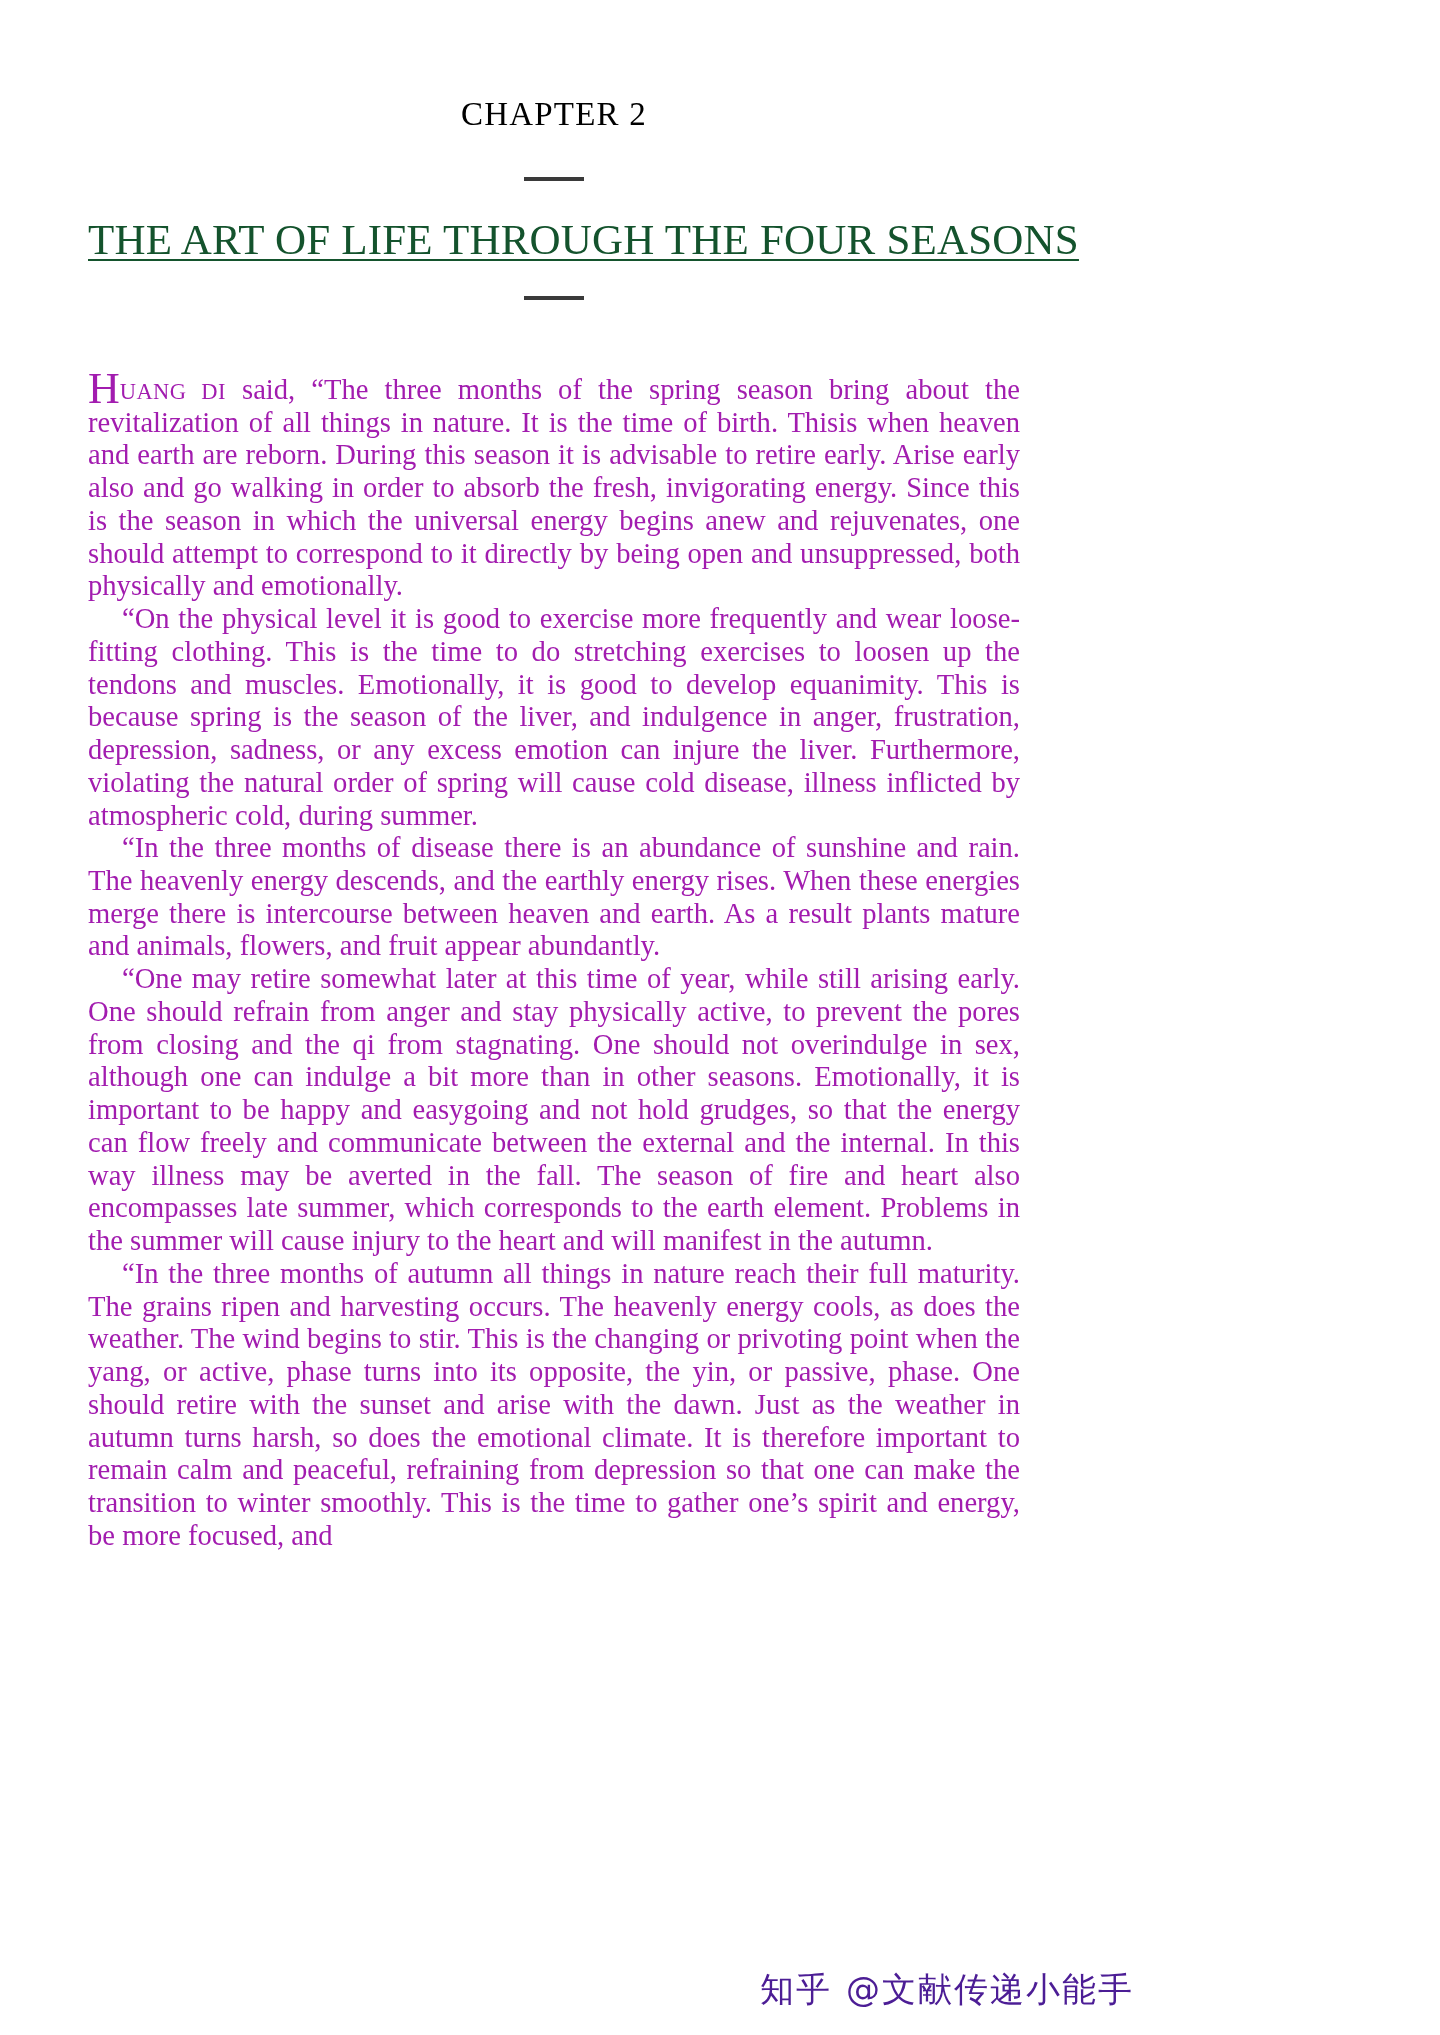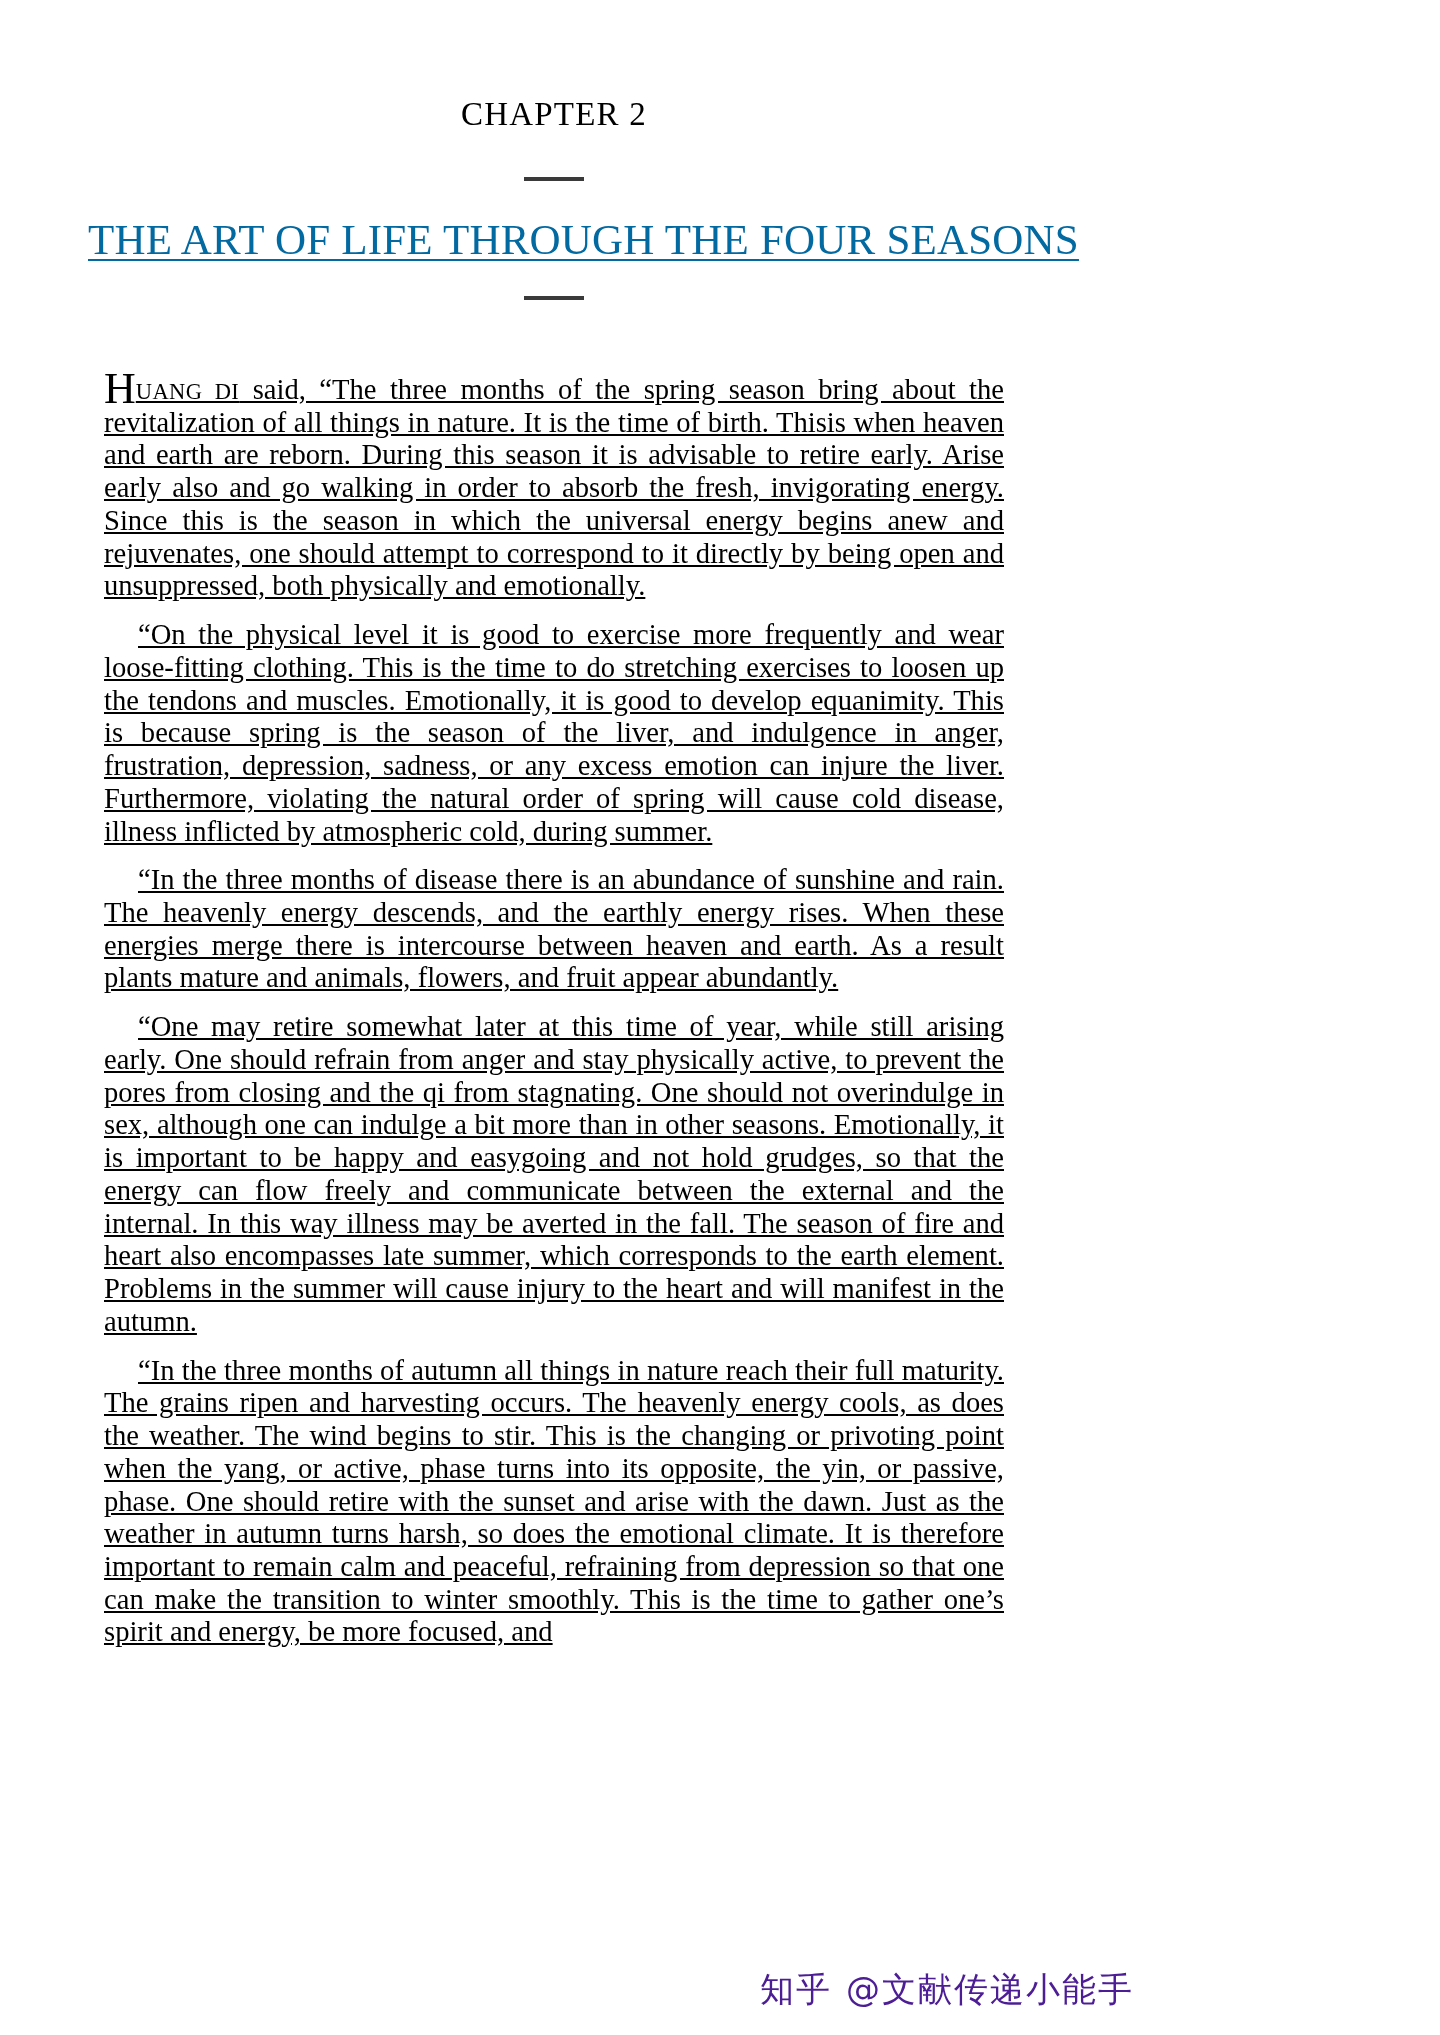--- a/index.html
+++ b/index.html
@@ -58,41 +58,40 @@
   .rule-bottom { margin-top: 24px; }
 
   .chapter-title {
     margin: 0;
     padding-top: 28px;
     text-align: right;
     font-family: "Liberation Serif", "DejaVu Serif", serif;
     font-size: 43px;
     font-weight: normal;
     letter-spacing: 0.2px;
-    color: #0369a1;
+    color: #14532d;
     text-decoration: underline;
     text-decoration-thickness: 2px;
     text-underline-offset: 5px;
     white-space: nowrap;
   }
 
   
   .body-text {
     margin-top: 62px;
   }
 
   .para {
-    margin: 16px;
+    margin: 0;
     text-align: justify;
     text-justify: inter-word;
     font-size: 28.6px;
     line-height: 1.145;
-    color: #000000;
+    color: #a21caf;
     hyphens: none;
-    text-decoration: underline;
   }
   .para + .para {
     text-indent: 34px;
   }
 
   .dropcap {
     font-size: 44px;
     line-height: 0.78;
     vertical-align: baseline;
     position: relative;

